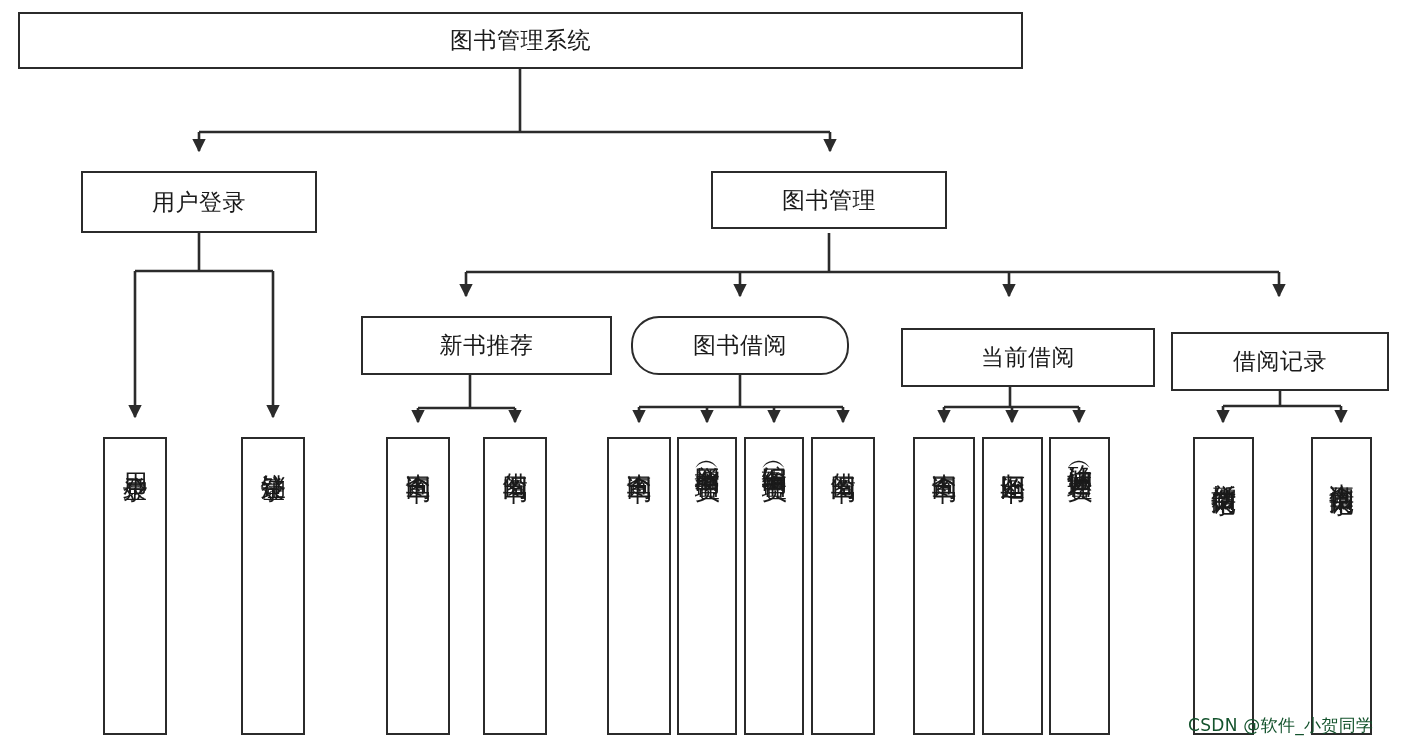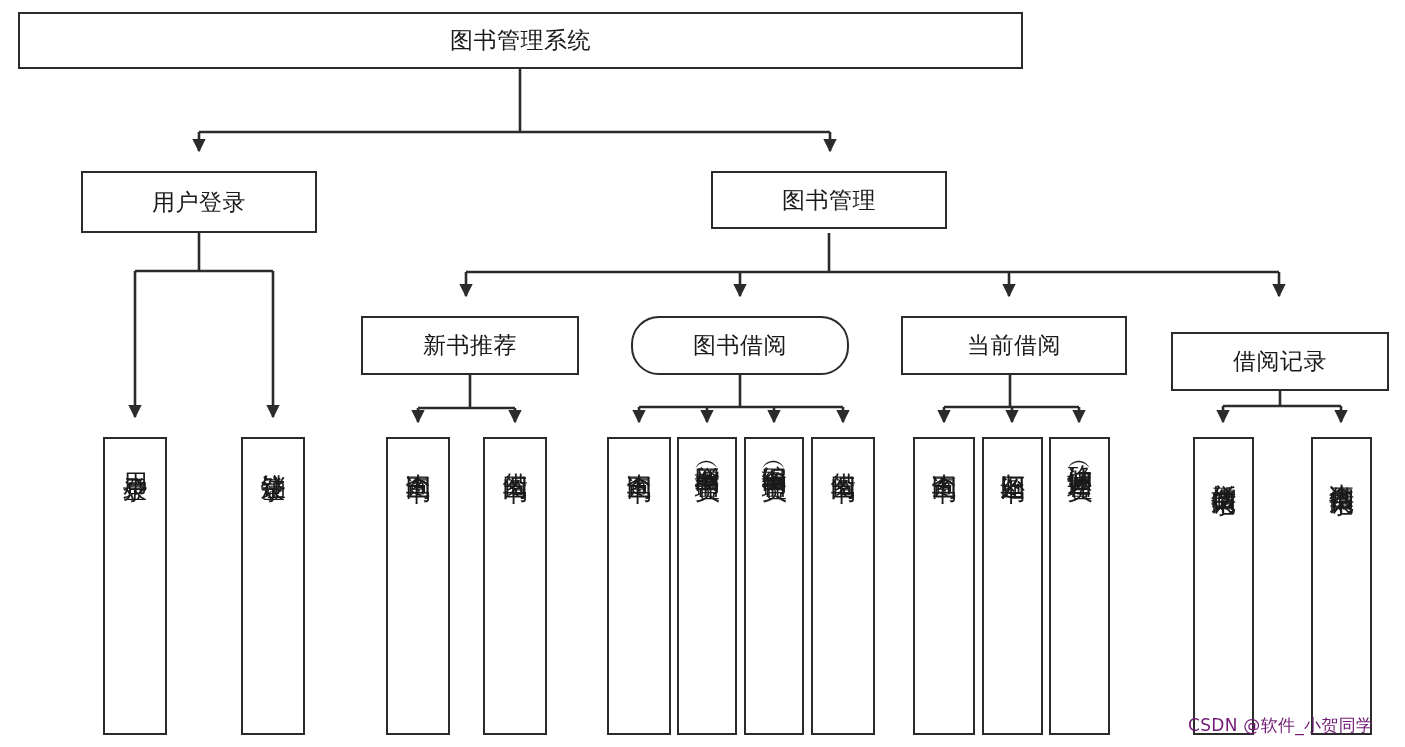--- a/index.html
+++ b/index.html
@@ -59,21 +59,21 @@
     font-size: 25px;
     line-height: 1.02;
     letter-spacing: 2px;
     white-space: nowrap;
   }
   #watermark {
     position: absolute;
     left: 1188px;
     top: 714px;
     font-size: 17px;
-    color: #701a75;
+    color: #14532d;
     white-space: nowrap;
     letter-spacing: 0.3px;
   }
 </style>
 </head>
 <body>
 
 <div id="canvas">
 
   <svg id="edges" viewBox="0 0 1405 747" xmlns="http://www.w3.org/2000/svg">
@@ -131,29 +131,29 @@
   </div>
 
   <div class="node horiz" style="left:81px; top:171px; width:236px; height:62px;">
     <span class="node-label">用户登录</span>
   </div>
 
   <div class="node horiz" style="left:711px; top:171px; width:236px; height:58px;">
     <span class="node-label">图书管理</span>
   </div>
 
-  <div class="node horiz" style="left:361px; top:316px; width:218px; height:59px;">
+  <div class="node horiz" style="left:361px; top:316px; width:251px; height:59px;">
     <span class="node-label">新书推荐</span>
   </div>
 
   <div class="node horiz" style="left:631px; top:316px; width:218px; height:59px;border-radius:28px;">
     <span class="node-label">图书借阅</span>
   </div>
 
-  <div class="node horiz" style="left:901px; top:316px; width:226px; height:59px;">
+  <div class="node horiz" style="left:901px; top:328px; width:254px; height:59px;">
     <span class="node-label">当前借阅</span>
   </div>
 
   <div class="node horiz" style="left:1171px; top:332px; width:218px; height:59px;">
     <span class="node-label">借阅记录</span>
   </div>
 
   <div class="node vert" style="left:103px; top:437px; width:64px; height:298px;">
     <span class="node-label">用户登录</span>
   </div>

